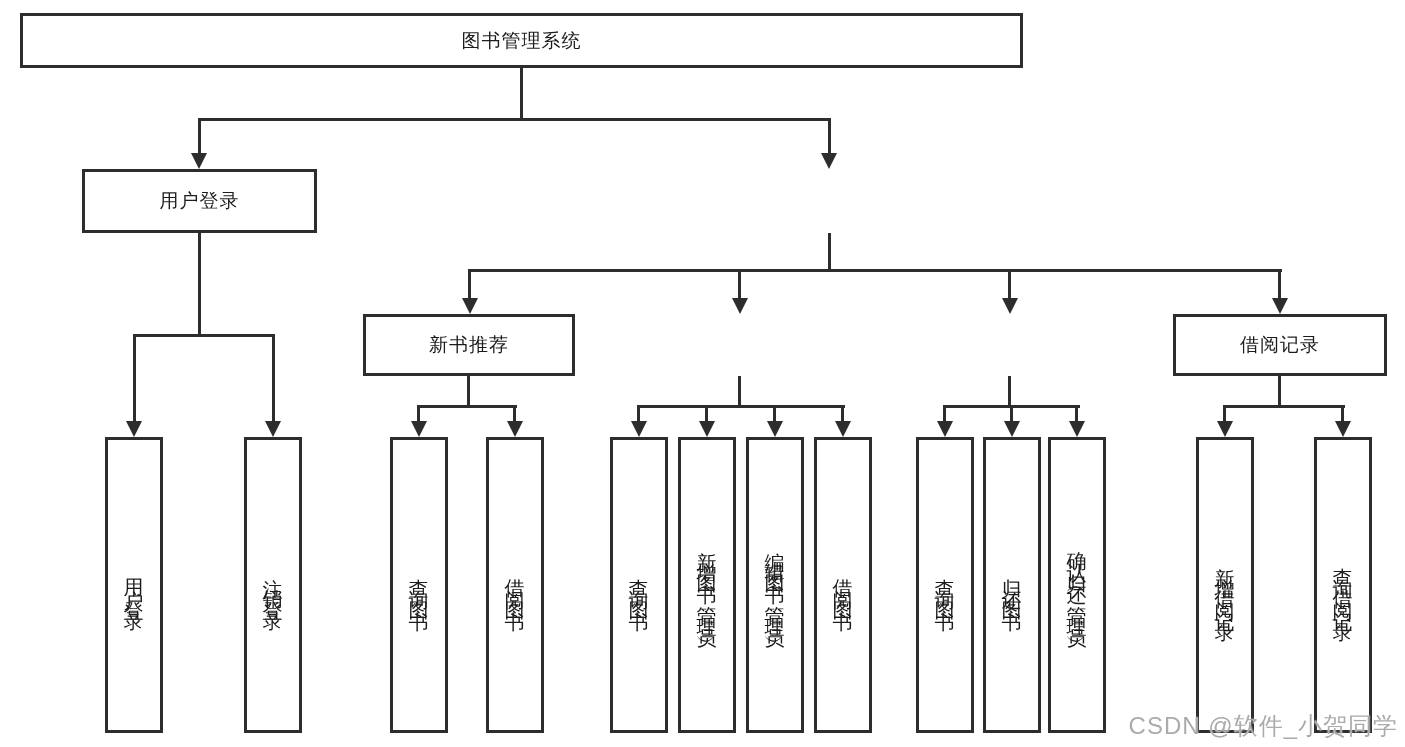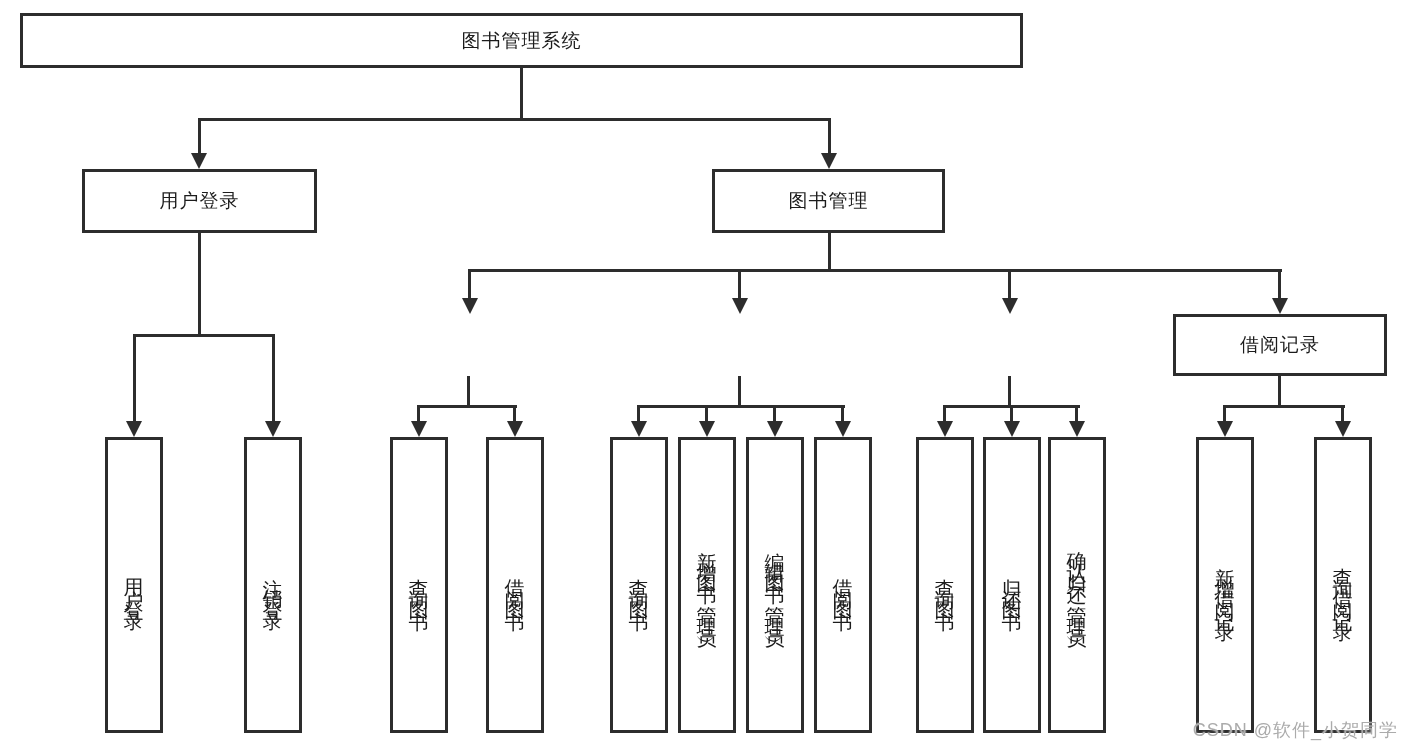--- a/index.html
+++ b/index.html
@@ -26,42 +26,41 @@
   }
   .vl{position:absolute; width:3px; background:#2d2d2d;}
   .hl{position:absolute; height:3px; background:#2d2d2d;}
   .arr{
     position:absolute; width:0; height:0;
     border-left:8px solid transparent; border-right:8px solid transparent;
     border-top:16px solid #2d2d2d;
   }
   .watermark{
     position:absolute; right:7px; bottom:5px;
-    font-size:18px; color:#ababab; letter-spacing:1px;
+    font-size:24px; color:#ababab; letter-spacing:1px;
     text-shadow:0 0 2px #ffffff; white-space:nowrap;
   }
 </style>
 </head>
 <body>
 
 <div id="stage">
 
   <div class="box" style="left:20px; top:13px; width:1003px; height:55px;text-align:center;">图书管理系统</div>
 
   <div>
     <div class="vl" style="left:520px; top:68px; height:50px;"></div>
     <div class="hl" style="left:198px; top:118px; width:633px;"></div>
     <div class="vl" style="left:198px; top:118px; height:35px;"></div>
     <div class="arr" style="left:191px; top:153px;"></div>
     <div class="vl" style="left:828px; top:118px; height:35px;"></div>
     <div class="arr" style="left:821px; top:153px;"></div>
   </div>
 
   <div class="box" style="left:82px; top:169px; width:235px; height:64px;">用户登录</div>
-  <div class="box" style="left:712px; top:169px; width:233px; height:64px;">图书管理</div>
 
   <div>
     <div class="vl" style="left:198px; top:233px; height:101px;"></div>
     <div class="hl" style="left:133px; top:334px; width:141px;"></div>
     <div class="vl" style="left:133px; top:334px; height:87px;"></div>
     <div class="arr" style="left:126px; top:421px;"></div>
     <div class="vl" style="left:272px; top:334px; height:87px;"></div>
     <div class="arr" style="left:265px; top:421px;"></div>
   </div>
 
@@ -71,20 +70,21 @@
     <div class="vl" style="left:468px; top:269px; height:29px;"></div>
     <div class="arr" style="left:462px; top:298px;"></div>
     <div class="vl" style="left:738px; top:269px; height:29px;"></div>
     <div class="arr" style="left:732px; top:298px;"></div>
     <div class="vl" style="left:1008px; top:269px; height:29px;"></div>
     <div class="arr" style="left:1002px; top:298px;"></div>
     <div class="vl" style="left:1278px; top:269px; height:29px;"></div>
     <div class="arr" style="left:1272px; top:298px;"></div>
   </div>
 
+  <div class="box" style="left:363px; top:314px; width:212px; height:62px;">新书推荐</div>
   <div class="box" style="left:1173px; top:314px; width:214px; height:62px;">借阅记录</div>
 
   <div>
     <div class="vl" style="left:467px; top:376px; height:29px;"></div>
     <div class="hl" style="left:417px; top:405px; width:100px;"></div>
     <div class="vl" style="left:417px; top:405px; height:16px;"></div>
     <div class="arr" style="left:411px; top:421px;"></div>
     <div class="vl" style="left:513px; top:405px; height:16px;"></div>
     <div class="arr" style="left:507px; top:421px;"></div>
   </div>

